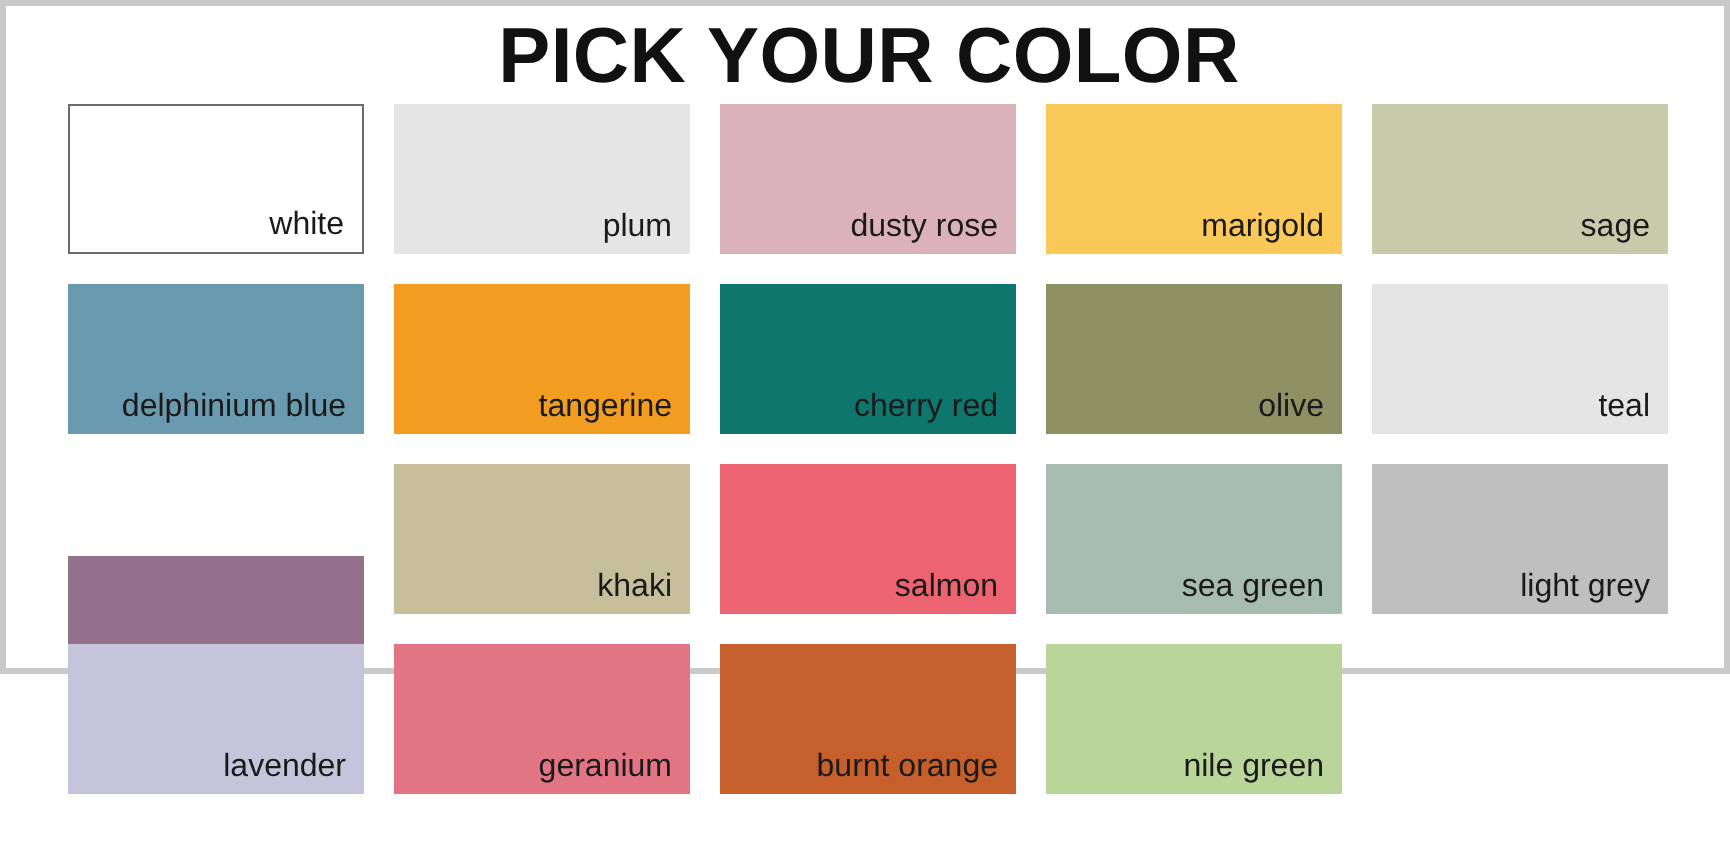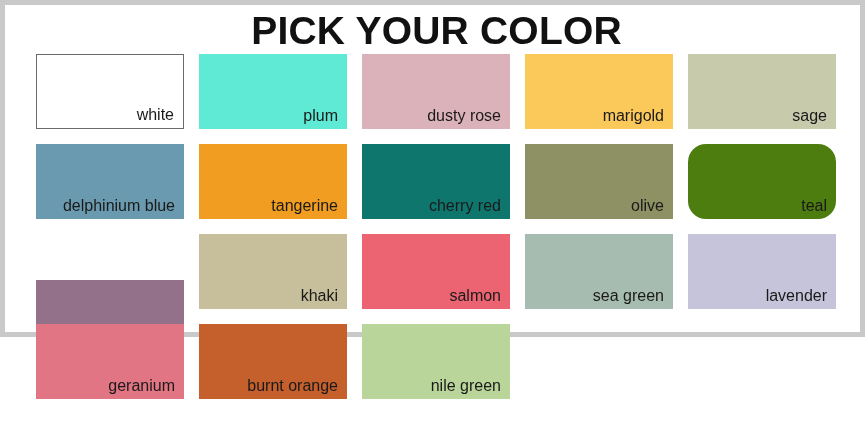--- a/index.html
+++ b/index.html
@@ -12,21 +12,21 @@
     background: #ffffff;
     font-family: "Liberation Sans", sans-serif;
     overflow: hidden;
   }
   #page-frame {
     position: relative;
     box-sizing: border-box;
     width: 865px;
     height: 337px;
     background: #ffffff;
-    border: 5px solid #c4b5fd;
+    border: 3px solid #c4b5fd;
   }
   #page-title {
     position: absolute;
     left: 0;
     top: 6px;
     width: 863px;
     text-align: center;
     font-family: "Liberation Sans", sans-serif;
     font-size: 39px;
     font-weight: bold;
@@ -76,21 +76,21 @@
 <body>
 
 <div id="page-frame" style="border-color: rgb(201, 201, 201); background: rgb(255, 255, 255);">
 
   <div id="page-title">PICK YOUR COLOR</div>
 
   <div id="swatch-grid">
       <div class="swatch bordered" style="background: rgb(255, 255, 255); border-color: rgb(107, 107, 107);">
         <span class="swatch-label" style="color: rgb(26, 26, 26);">white</span>
       </div>
-      <div class="swatch" style="background: #5eead4; padding-left: 25px;">
+      <div class="swatch" style="background: #e5e5e5; padding-left: 25px;">
         <span class="swatch-label" style="color: rgb(26, 26, 26);">plum</span>
       </div>
       <div class="swatch" style="background: rgb(220, 178, 186);">
         <span class="swatch-label" style="color: rgb(26, 26, 26);">dusty rose</span>
       </div>
       <div class="swatch" style="background: rgb(251, 200, 90);">
         <span class="swatch-label" style="color: rgb(26, 26, 26); padding-left: 24px;">marigold</span>
       </div>
       <div class="swatch" style="background: rgb(199, 202, 171);">
         <span class="swatch-label" style="color: rgb(26, 26, 26);">sage</span>
@@ -100,34 +100,37 @@
       </div>
       <div class="swatch" style="background: rgb(241, 157, 33);">
         <span class="swatch-label" style="color: rgb(26, 26, 26); margin-top: 39px;">tangerine</span>
       </div>
       <div class="swatch" style="background: #0f766e;">
         <span class="swatch-label" style="color: rgb(26, 26, 26);">cherry red</span>
       </div>
       <div class="swatch" style="background: rgb(141, 145, 100);">
         <span class="swatch-label" style="color: rgb(26, 26, 26);">olive</span>
       </div>
-      <div class="swatch" style="background: #4d7c0f; border-radius: 18px;">
+      <div class="swatch" style="background: #e5e5e5;">
         <span class="swatch-label" style="color: rgb(26, 26, 26);">teal</span>
       </div>
       <div class="swatch" style="background: rgb(147, 113, 138); margin-top: 46px;">
         <span class="swatch-label" style="color: rgb(26, 26, 26);">orchid</span>
       </div>
       <div class="swatch" style="background: rgb(199, 191, 155);">
         <span class="swatch-label" style="color: rgb(26, 26, 26);">khaki</span>
       </div>
       <div class="swatch" style="background: rgb(236, 100, 114);">
         <span class="swatch-label" style="color: rgb(26, 26, 26);">salmon</span>
       </div>
       <div class="swatch" style="background: rgb(167, 188, 176);">
         <span class="swatch-label" style="color: rgb(26, 26, 26);">sea green</span>
+      </div>
+      <div class="swatch" style="background: rgb(191, 191, 191);">
+        <span class="swatch-label" style="color: rgb(26, 26, 26);">light grey</span>
       </div>
       <div class="swatch" style="background: rgb(198, 196, 218);">
         <span class="swatch-label" style="color: rgb(26, 26, 26); padding-left: 21px;">lavender</span>
       </div>
       <div class="swatch" style="background: rgb(226, 117, 131);">
         <span class="swatch-label" style="color: rgb(26, 26, 26);">geranium</span>
       </div>
       <div class="swatch" style="background: rgb(197, 95, 44);">
         <span class="swatch-label" style="color: rgb(26, 26, 26);">burnt orange</span>
       </div>

